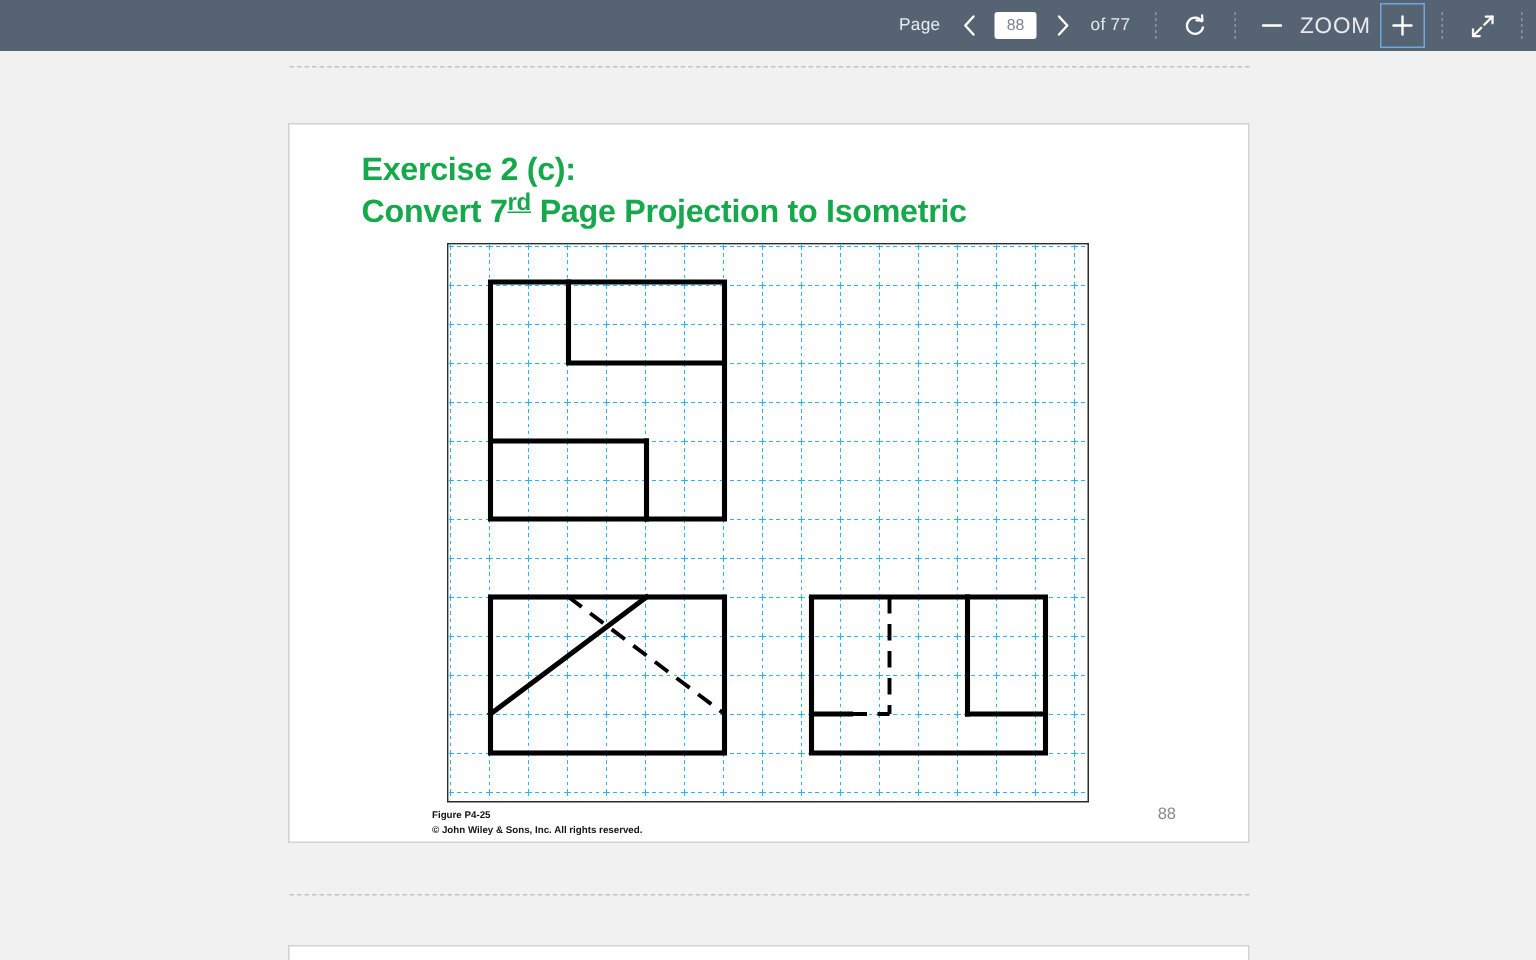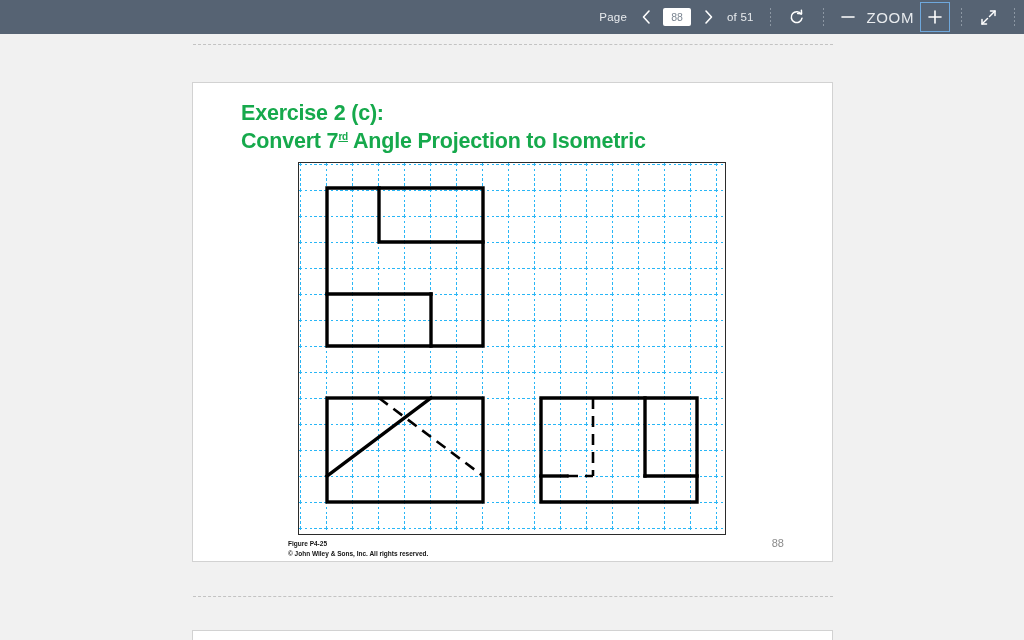--- a/index.html
+++ b/index.html
@@ -73,21 +73,21 @@
   #slide-next    { left: 192px; top: 596px; width: 641px; height: 60px; }
 
   .slide-title {
     position: absolute; left: 48px; top: 16px;
     color: #16a94c;
     font-size: 21.5px; font-weight: bold;
     line-height: 28px;
     letter-spacing: -0.2px;
     white-space: nowrap;
   }
-  .slide-title sup { font-size: 10px; vertical-align: super; line-height: 0; text-decoration: underline; }
+  .slide-title sup { font-size: 16px; vertical-align: super; line-height: 0; text-decoration: underline; }
 
   .slide-pagenum {
     position: absolute; right: 48px; bottom: 12px;
     font-size: 11px; color: #8b8b8b;
   }
 
   .fig-caption {
     position: absolute; left: 95px; bottom: 3px;
     font-size: 6.5px; font-weight: bold; color: #141414;
     line-height: 9.5px; white-space: nowrap;
@@ -118,21 +118,21 @@
     </span>
 
     <span class="page-input">88</span>
 
     <span class="tb-arrow">
       <svg width="11" height="16" viewBox="0 0 11 16">
         <polyline points="3,2 8.5,8 3,14" fill="none" stroke="#ffffff" stroke-width="1.6" stroke-linecap="round" stroke-linejoin="round"></polyline>
       </svg>
     </span>
 
-    <span class="tb-label">of 51</span>
+    <span class="tb-label">of 77</span>
   </div>
 
   <div class="tb-sep"></div>
 
   <div class="tb-icon-btn">
     <svg width="17" height="17" viewBox="0 0 17 17">
       <path d="M13.2 5.2 A5.4 5.4 0 1 0 14 9.2" fill="none" stroke="#ffffff" stroke-width="1.5" stroke-linecap="round"></path>
       <polyline points="9.6,4.6 13.6,4.8 13.4,1.2" fill="none" stroke="#ffffff" stroke-width="1.5" stroke-linecap="round" stroke-linejoin="round"></polyline>
     </svg>
   </div>
@@ -173,21 +173,21 @@
 <div id="pagearea">
 
   <div class="divider" style="top:10px;"></div>
   <div class="divider" style="top:562px;"></div>
 
   <div class="slide" id="slide-current">
 
     <div class="slide-title">
       <div>Exercise 2 (c):</div>
       <div>
-        <span>Convert 7</span><sup>rd</sup><span> Angle Projection to Isometric</span>
+        <span>Convert 7</span><sup>rd</sup><span> Page Projection to Isometric</span>
       </div>
     </div>
 
     <div id="figure">
       <svg width="425" height="370" viewBox="0 0 425 370">
 
         <defs>
           <pattern id="gridpat" x="1" y="1" width="26" height="26" patternUnits="userSpaceOnUse">
             <line x1="0" y1="0" x2="26" y2="0" stroke="#29b6f6" stroke-width="1.4" stroke-dasharray="2.4 2.4" shape-rendering="crispEdges"></line>
             <line x1="0" y1="0" x2="0" y2="26" stroke="#29b6f6" stroke-width="1.4" stroke-dasharray="2.4 2.4" shape-rendering="crispEdges"></line>

